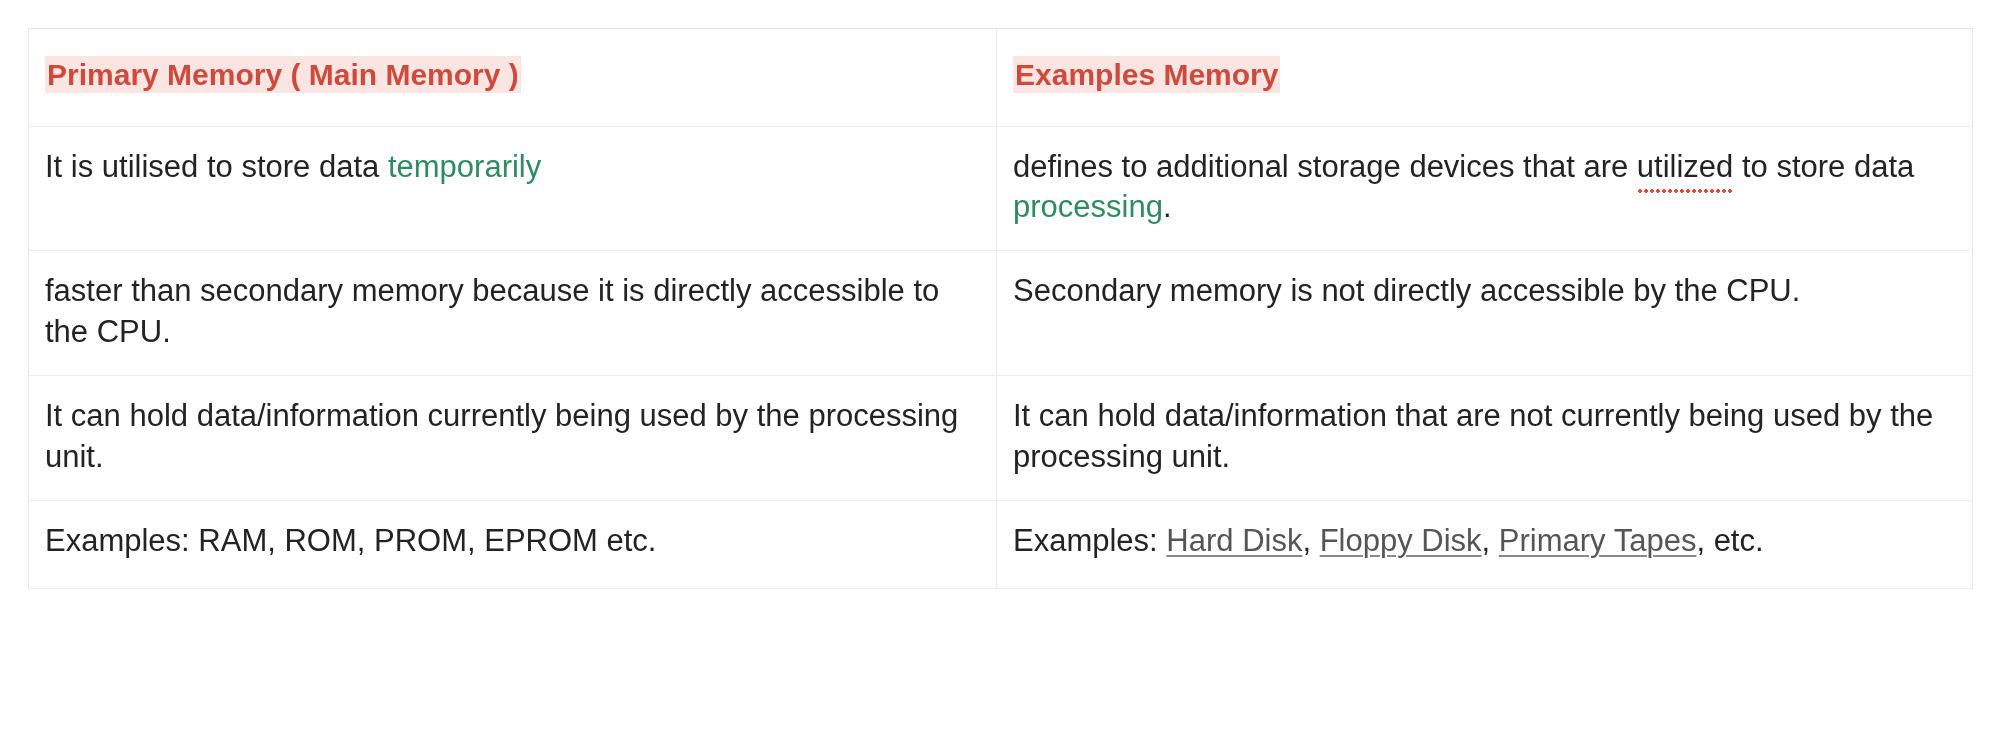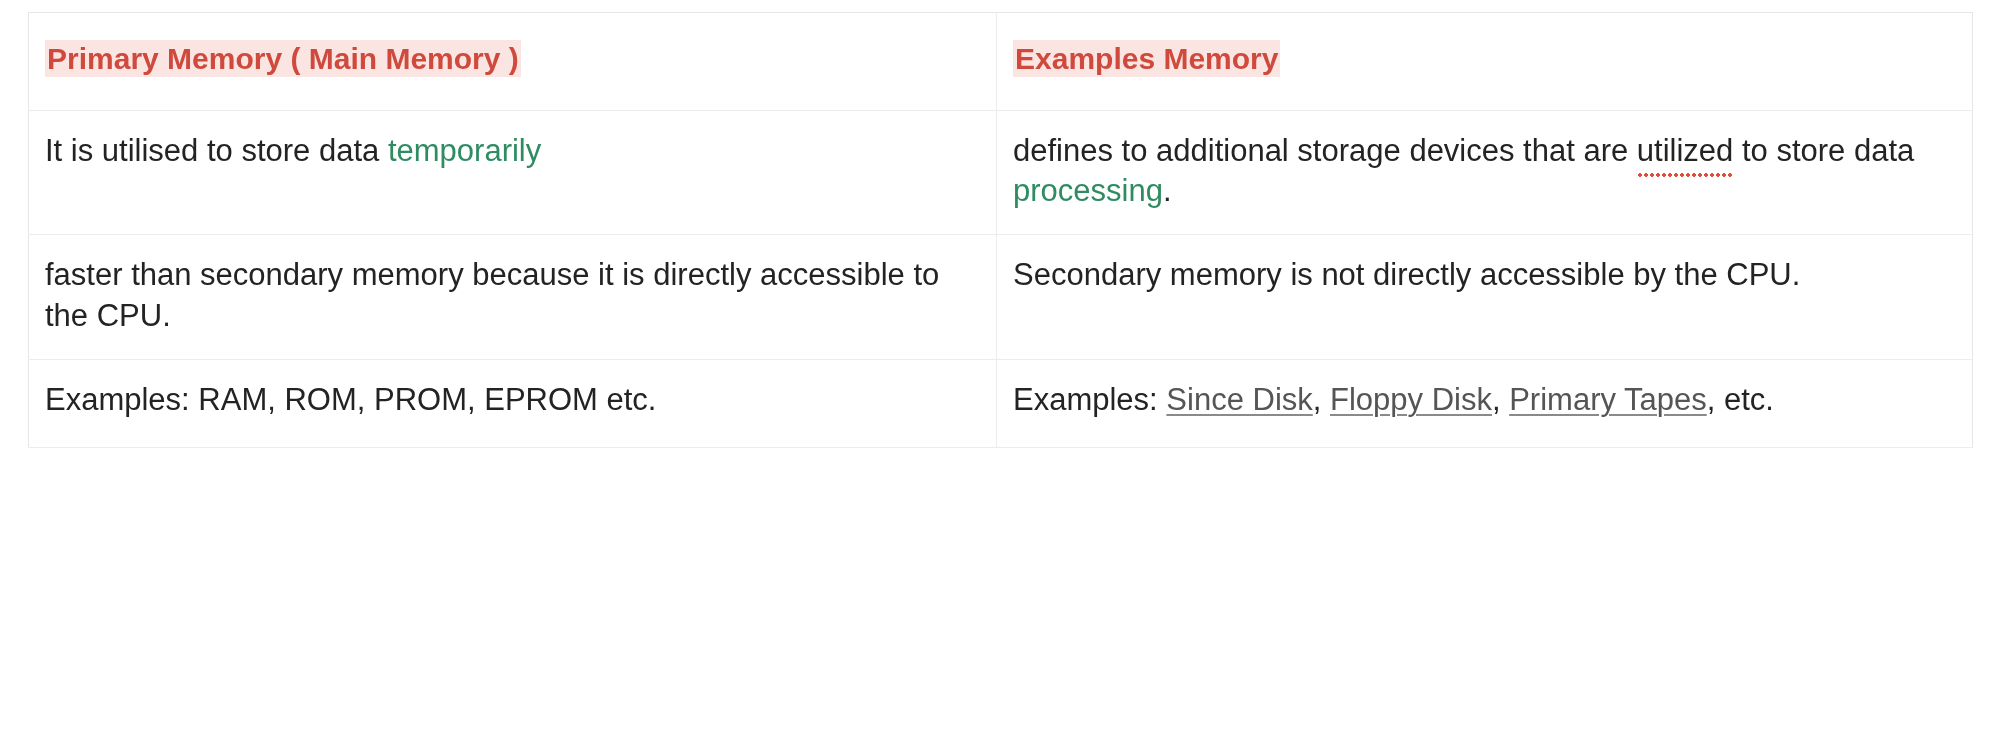--- a/index.html
+++ b/index.html
@@ -15,21 +15,21 @@
     font-family: "Liberation Sans", "DejaVu Sans", sans-serif;
     color: #1f1f1f;
     -webkit-font-smoothing: antialiased;
   }
 
   .page {
     position: relative;
     width: 1590px;
     height: 744px;
     box-sizing: border-box;
-    padding: 12px 28px 0 28px;
+    padding: 28px 28px 0 28px;
   }
 
   table.compare-table {
     width: 1944px;
     border-collapse: collapse;
     table-layout: fixed;
     border-top: 1px solid #e6e6e6;
     border-left: 1px solid #e6e6e6;
     border-right: 1px solid #e6e6e6;
   }
@@ -147,24 +147,32 @@
           </td>
         </tr>
         <tr>
           <td class="body-cell">
             <span class="cell-text"><span>faster than secondary memory because it is directly accessible to the CPU.</span></span>
           </td>
           <td class="body-cell">
             <span class="cell-text"><span>Secondary memory is not directly accessible by the CPU.</span></span>
           </td>
         </tr>
+        <tr>
+          <td class="body-cell">
+            <span class="cell-text"><span>It can hold data/information currently being used by the processing unit.</span></span>
+          </td>
+          <td class="body-cell">
+            <span class="cell-text"><span>It can hold data/information that are not currently being used by the processing unit.</span></span>
+          </td>
+        </tr>
         <tr class="row-examples">
           <td class="body-cell">
             <span class="cell-text"><span>Examples: RAM, ROM, PROM, EPROM etc.</span></span>
           </td>
           <td class="body-cell">
-            <span class="cell-text"><span>Examples: </span><span class="term-underline">Since Disk</span><span>, </span><span class="term-underline">Floppy Disk</span><span>, </span><span class="term-underline">Primary Tapes</span><span>, etc.</span></span>
+            <span class="cell-text"><span>Examples: </span><span class="term-underline">Hard Disk</span><span>, </span><span class="term-underline">Floppy Disk</span><span>, </span><span class="term-underline">Primary Tapes</span><span>, etc.</span></span>
           </td>
         </tr>
       </tbody>
   </table>
 
 </div>
 
 </body></html>

